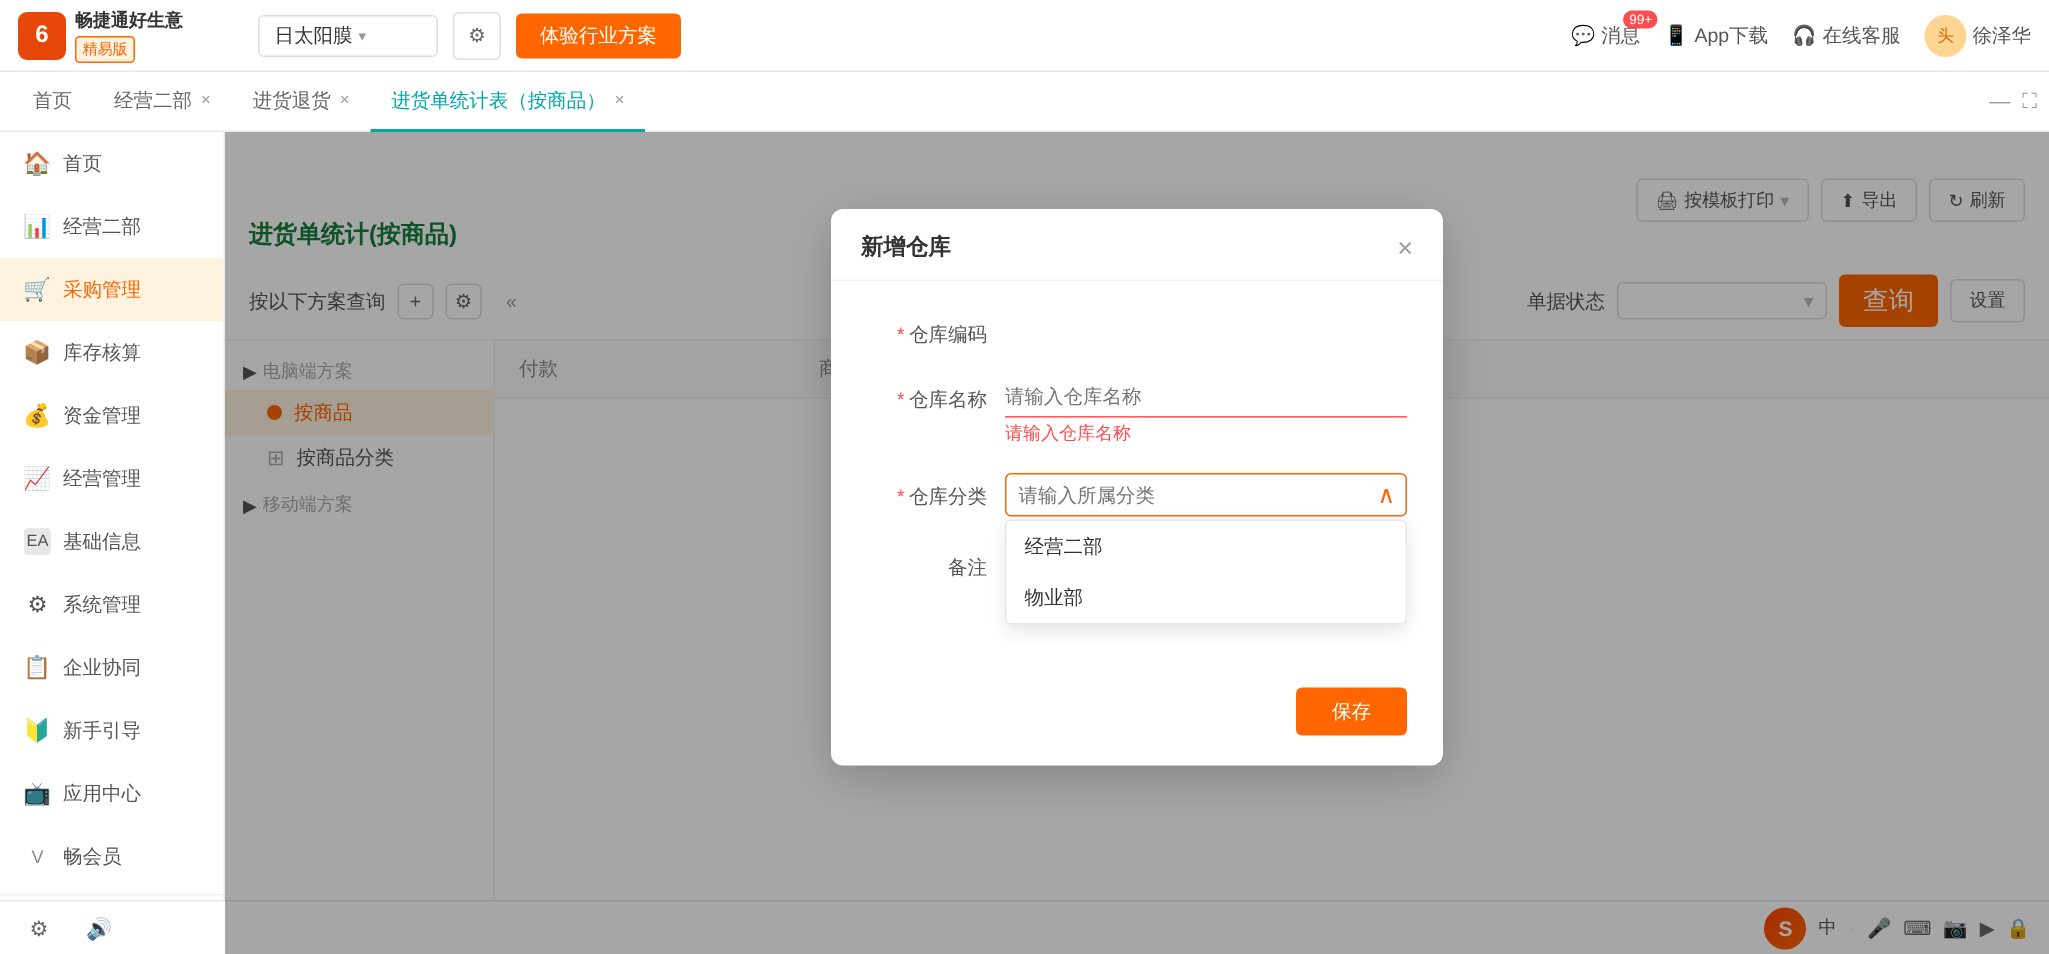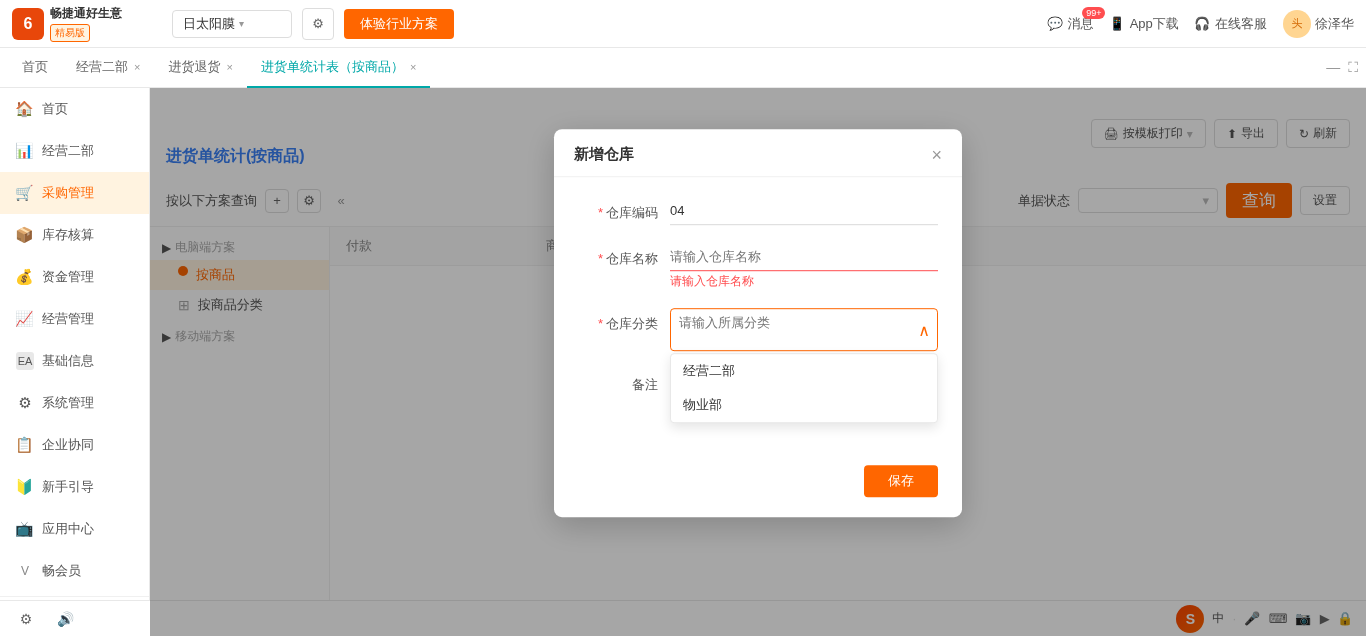--- a/index.html
+++ b/index.html
@@ -33,21 +33,21 @@
     
     .sidebar { width: 150px; background: #fff; border-right: 1px solid #e8e8e8; display: flex; flex-direction: column; }
     .sidebar-item { display: flex; align-items: center; gap: 8px; padding: 12px 16px; cursor: pointer; color: #555; font-size: 13px; }
     .sidebar-item.active { background: #fff3e0; color: #ff6600; }
     .sidebar-item .s-icon { width: 18px; height: 18px; display: flex; align-items: center; justify-content: center; font-size: 15px; }
     .sidebar-bottom { margin-top: auto; border-top: 1px solid #f0f0f0; padding: 8px 0; }
 
     
     .content { flex: 1; background: #f5f5f5; overflow: hidden; position: relative; }
     .page-header { display: flex; align-items: center; justify-content: space-between; padding: 12px 16px 8px; background: #fff; }
-    .page-title { font-size: 16px; font-weight: bold; color: #3b82f6; margin-top: 46px; }
+    .page-title { font-size: 16px; font-weight: bold; color: #15803d; margin-top: 46px; }
     .page-actions { display: flex; gap: 8px; align-items: center; }
     .action-btn { display: flex; align-items: center; gap: 4px; padding: 5px 12px; border: 1px solid #ddd; border-radius: 4px; cursor: pointer; background: #fff; color: #555; font-size: 12px; }
     .action-btn.primary { background: #ff6600; color: white; border-color: #ff6600; padding: 6px 16px; font-size: 17px; }
     .filter-add-btn { width: 24px; height: 24px; border: 1px solid #ddd; border-radius: 4px; display: flex; align-items: center; justify-content: center; cursor: pointer; color: #666; }
     .filter-collapse { width: 24px; height: 24px; display: flex; align-items: center; justify-content: center; cursor: pointer; color: #999; }
     .orange-dot { width: 10px; height: 10px; background: #ff6600; border-radius: 50%; display: inline-block; }
     .dots-btn { color: #bbb; cursor: pointer; }
     .hint-circle { width: 18px; height: 18px; border: 2px solid #bbb; border-radius: 50%; display: flex; align-items: center; justify-content: center; font-size: 10px; color: #aaa; }
 
     
@@ -60,21 +60,21 @@
     .dialog-close { cursor: pointer; color: #999; font-size: 18px; line-height: 1; }
     .dialog-body { padding: 20px 24px; }
     .form-row { display: flex; align-items: flex-start; margin-bottom: 18px; gap: 12px; }
     .form-label { width: 80px; text-align: right; padding-top: 7px; font-size: 13px; color: #555; flex-shrink: 0; }
     .form-label.required::before { content: '*'; color: #ff4d4f; margin-right: 3px; }
     .form-control { flex: 1; }
     .form-input { width: 100%; border: none; border-bottom: 1px solid #d9d9d9; padding: 6px 0; font-size: 13px; color: #333; outline: none; }
     .form-input.error { border-bottom-color: #ff4d4f; }
     .error-msg { color: #ff4d4f; font-size: 12px; margin-top: 2px; }
     .category-input-wrap { position: relative; }
-    .category-input { width: 100%; border: 1px solid #ff6600; border-radius: 4px; padding: 6px 32px 20px 8px; font-size: 13px; color: #999; outline: none; }
+    .category-input { width: 100%; border: 1px solid #ff6600; border-radius: 4px; padding: 6px 32px 6px 8px; font-size: 13px; color: #999; outline: none; }
     .category-arrow { position: absolute; right: 8px; top: 50%; transform: translateY(-50%); color: #ff6600; font-size: 16px; cursor: pointer; }
     .dropdown-list { position: absolute; top: 100%; left: 0; right: 0; background: white; border: 1px solid #e8e8e8; border-radius: 4px; box-shadow: 0 4px 12px rgba(0,0,0,0.1); z-index: 30; margin-top: 2px; }
     .dropdown-item { padding: 8px 12px; font-size: 13px; cursor: pointer; color: #333; }
     .dropdown-item.selected { background: #fff0e6; color: #ff6600; }
     .textarea-input { width: 100%; border: none; border-bottom: 1px solid #d9d9d9; padding: 6px 0; font-size: 13px; resize: none; outline: none; color: #333; }
     .dialog-footer { display: flex; justify-content: flex-end; padding: 12px 24px 20px; gap: 10px; }
     .btn-save { padding: 7px 24px; border: none; border-radius: 4px; cursor: pointer; background: #ff6600; color: white; font-size: 13px; }
 
     
     .bottom-bar { height: 36px; background: #fff; border-top: 1px solid #e8e8e8; display: flex; align-items: center; justify-content: space-between; padding: 0 12px; position: fixed; bottom: 0; left: 0; right: 0; }
@@ -244,21 +244,21 @@
       </div>
     </div>
 
     <div style="display:flex;height:calc(100% - 120px);">
 
       <div style="width:180px;background:#fff;border-right:1px solid #f0f0f0;padding:8px 0;">
         <div style="padding:4px 12px;font-size:12px;color:#aaa;display:flex;align-items:center;gap:4px;">
           <span style="color:#555;">▶</span>
           <span>电脑端方案</span>
         </div>
-        <div style="padding:6px 12px 6px 28px;display:flex;align-items:flex-start;gap:8px;cursor:pointer;background:#fff3e0;">
+        <div style="padding:6px 12px 6px 28px;display:flex;align-items:center;gap:8px;cursor:pointer;background:#fff3e0;">
           <span class="orange-dot"></span>
           <span style="color:#ff6600;font-size:13px;">按商品</span>
         </div>
         <div style="padding:6px 12px 6px 28px;display:flex;align-items:center;gap:8px;cursor:pointer;">
           <span style="color:#aaa;font-size:14px;">⊞</span>
           <span style="color:#555;font-size:13px;">按商品分类</span>
         </div>
         <div style="padding:4px 12px;font-size:12px;color:#aaa;display:flex;align-items:center;gap:4px;margin-top:4px;">
           <span style="color:#555;">▶</span>
           <span>移动端方案</span>
@@ -304,23 +304,20 @@
 
     <div class="dialog">
       <div class="dialog-header">
         <span class="dialog-title">新增仓库</span>
         <span class="dialog-close">×</span>
       </div>
       <div class="dialog-body">
 
         <div class="form-row">
           <label class="form-label required">仓库编码</label>
-          <div class="form-control">
-            <input class="form-input" type="text" value="04" style="">
-          </div>
         </div>
 
         <div class="form-row">
           <label class="form-label required">仓库名称</label>
           <div class="form-control">
             <input class="form-input error" type="text" placeholder="请输入仓库名称" style="">
             <div class="error-msg">请输入仓库名称</div>
           </div>
         </div>
 

